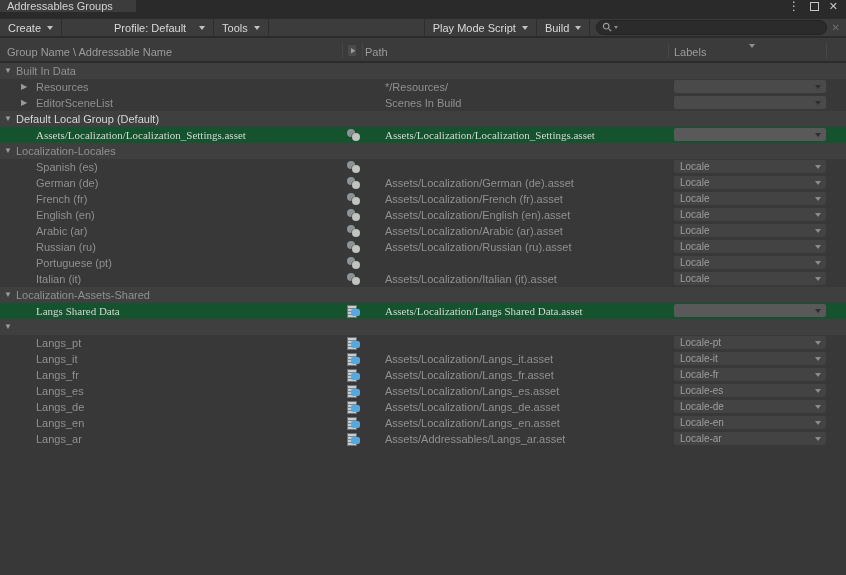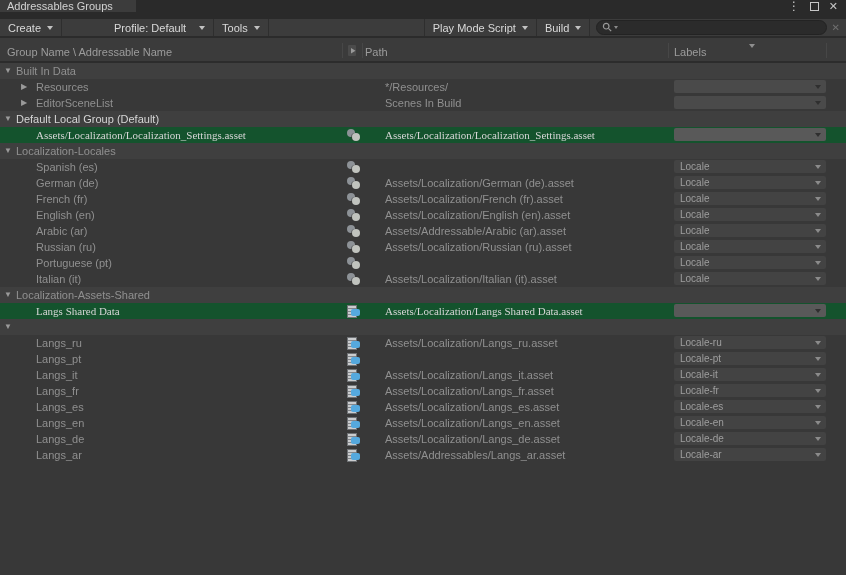--- a/index.html
+++ b/index.html
@@ -208,21 +208,21 @@
         <span class="asseticon icon-scriptable"></span>
         <span class="path">Assets/Localization/English (en).asset</span>
         <span class="dd dd-normal">
           <span class="dd-text">Locale</span>
           <span class="dd-arrow"></span>
         </span>
       </div>
       <div class="row entry tone-gray">
         <span class="name name-entry">Arabic (ar)</span>
         <span class="asseticon icon-scriptable"></span>
-        <span class="path">Assets/Addressable/Arabic (ar).asset</span>
+        <span class="path">Assets/Localization/Arabic (ar).asset</span>
         <span class="dd dd-normal">
           <span class="dd-text">Locale</span>
           <span class="dd-arrow"></span>
         </span>
       </div>
       <div class="row entry tone-gray">
         <span class="name name-entry">Russian (ru)</span>
         <span class="asseticon icon-scriptable"></span>
         <span class="path">Assets/Localization/Russian (ru).asset</span>
         <span class="dd dd-normal">
@@ -257,29 +257,20 @@
         <span class="path">Assets/Localization/Langs Shared Data.asset</span>
         <span class="dd dd-bright">
           <span class="dd-text"></span>
           <span class="dd-arrow"></span>
         </span>
       </div>
       <div class="row group tone-gray">
         <span class="fold fold-group">▼</span>
       </div>
       <div class="row entry tone-gray">
-        <span class="name name-entry">Langs_ru</span>
-        <span class="asseticon icon-table"></span>
-        <span class="path">Assets/Localization/Langs_ru.asset</span>
-        <span class="dd dd-normal">
-          <span class="dd-text">Locale-ru</span>
-          <span class="dd-arrow"></span>
-        </span>
-      </div>
-      <div class="row entry tone-gray">
         <span class="name name-entry">Langs_pt</span>
         <span class="asseticon icon-table"></span>
         <span class="dd dd-normal">
           <span class="dd-text">Locale-pt</span>
           <span class="dd-arrow"></span>
         </span>
       </div>
       <div class="row entry tone-gray">
         <span class="name name-entry">Langs_it</span>
         <span class="asseticon icon-table"></span>
@@ -301,38 +292,38 @@
       <div class="row entry tone-gray">
         <span class="name name-entry">Langs_es</span>
         <span class="asseticon icon-table"></span>
         <span class="path">Assets/Localization/Langs_es.asset</span>
         <span class="dd dd-normal">
           <span class="dd-text">Locale-es</span>
           <span class="dd-arrow"></span>
         </span>
       </div>
       <div class="row entry tone-gray">
+        <span class="name name-entry">Langs_de</span>
+        <span class="asseticon icon-table"></span>
+        <span class="path">Assets/Localization/Langs_de.asset</span>
+        <span class="dd dd-normal">
+          <span class="dd-text">Locale-de</span>
+          <span class="dd-arrow"></span>
+        </span>
+      </div>
+      <div class="row entry tone-gray">
         <span class="name name-entry">Langs_en</span>
         <span class="asseticon icon-table"></span>
         <span class="path">Assets/Localization/Langs_en.asset</span>
         <span class="dd dd-normal">
           <span class="dd-text">Locale-en</span>
           <span class="dd-arrow"></span>
         </span>
       </div>
       <div class="row entry tone-gray">
-        <span class="name name-entry">Langs_de</span>
-        <span class="asseticon icon-table"></span>
-        <span class="path">Assets/Localization/Langs_de.asset</span>
-        <span class="dd dd-normal">
-          <span class="dd-text">Locale-de</span>
-          <span class="dd-arrow"></span>
-        </span>
-      </div>
-      <div class="row entry tone-gray">
         <span class="name name-entry">Langs_ar</span>
         <span class="asseticon icon-table"></span>
         <span class="path">Assets/Addressables/Langs_ar.asset</span>
         <span class="dd dd-normal">
           <span class="dd-text">Locale-ar</span>
           <span class="dd-arrow"></span>
         </span>
       </div>
     </div>
 

